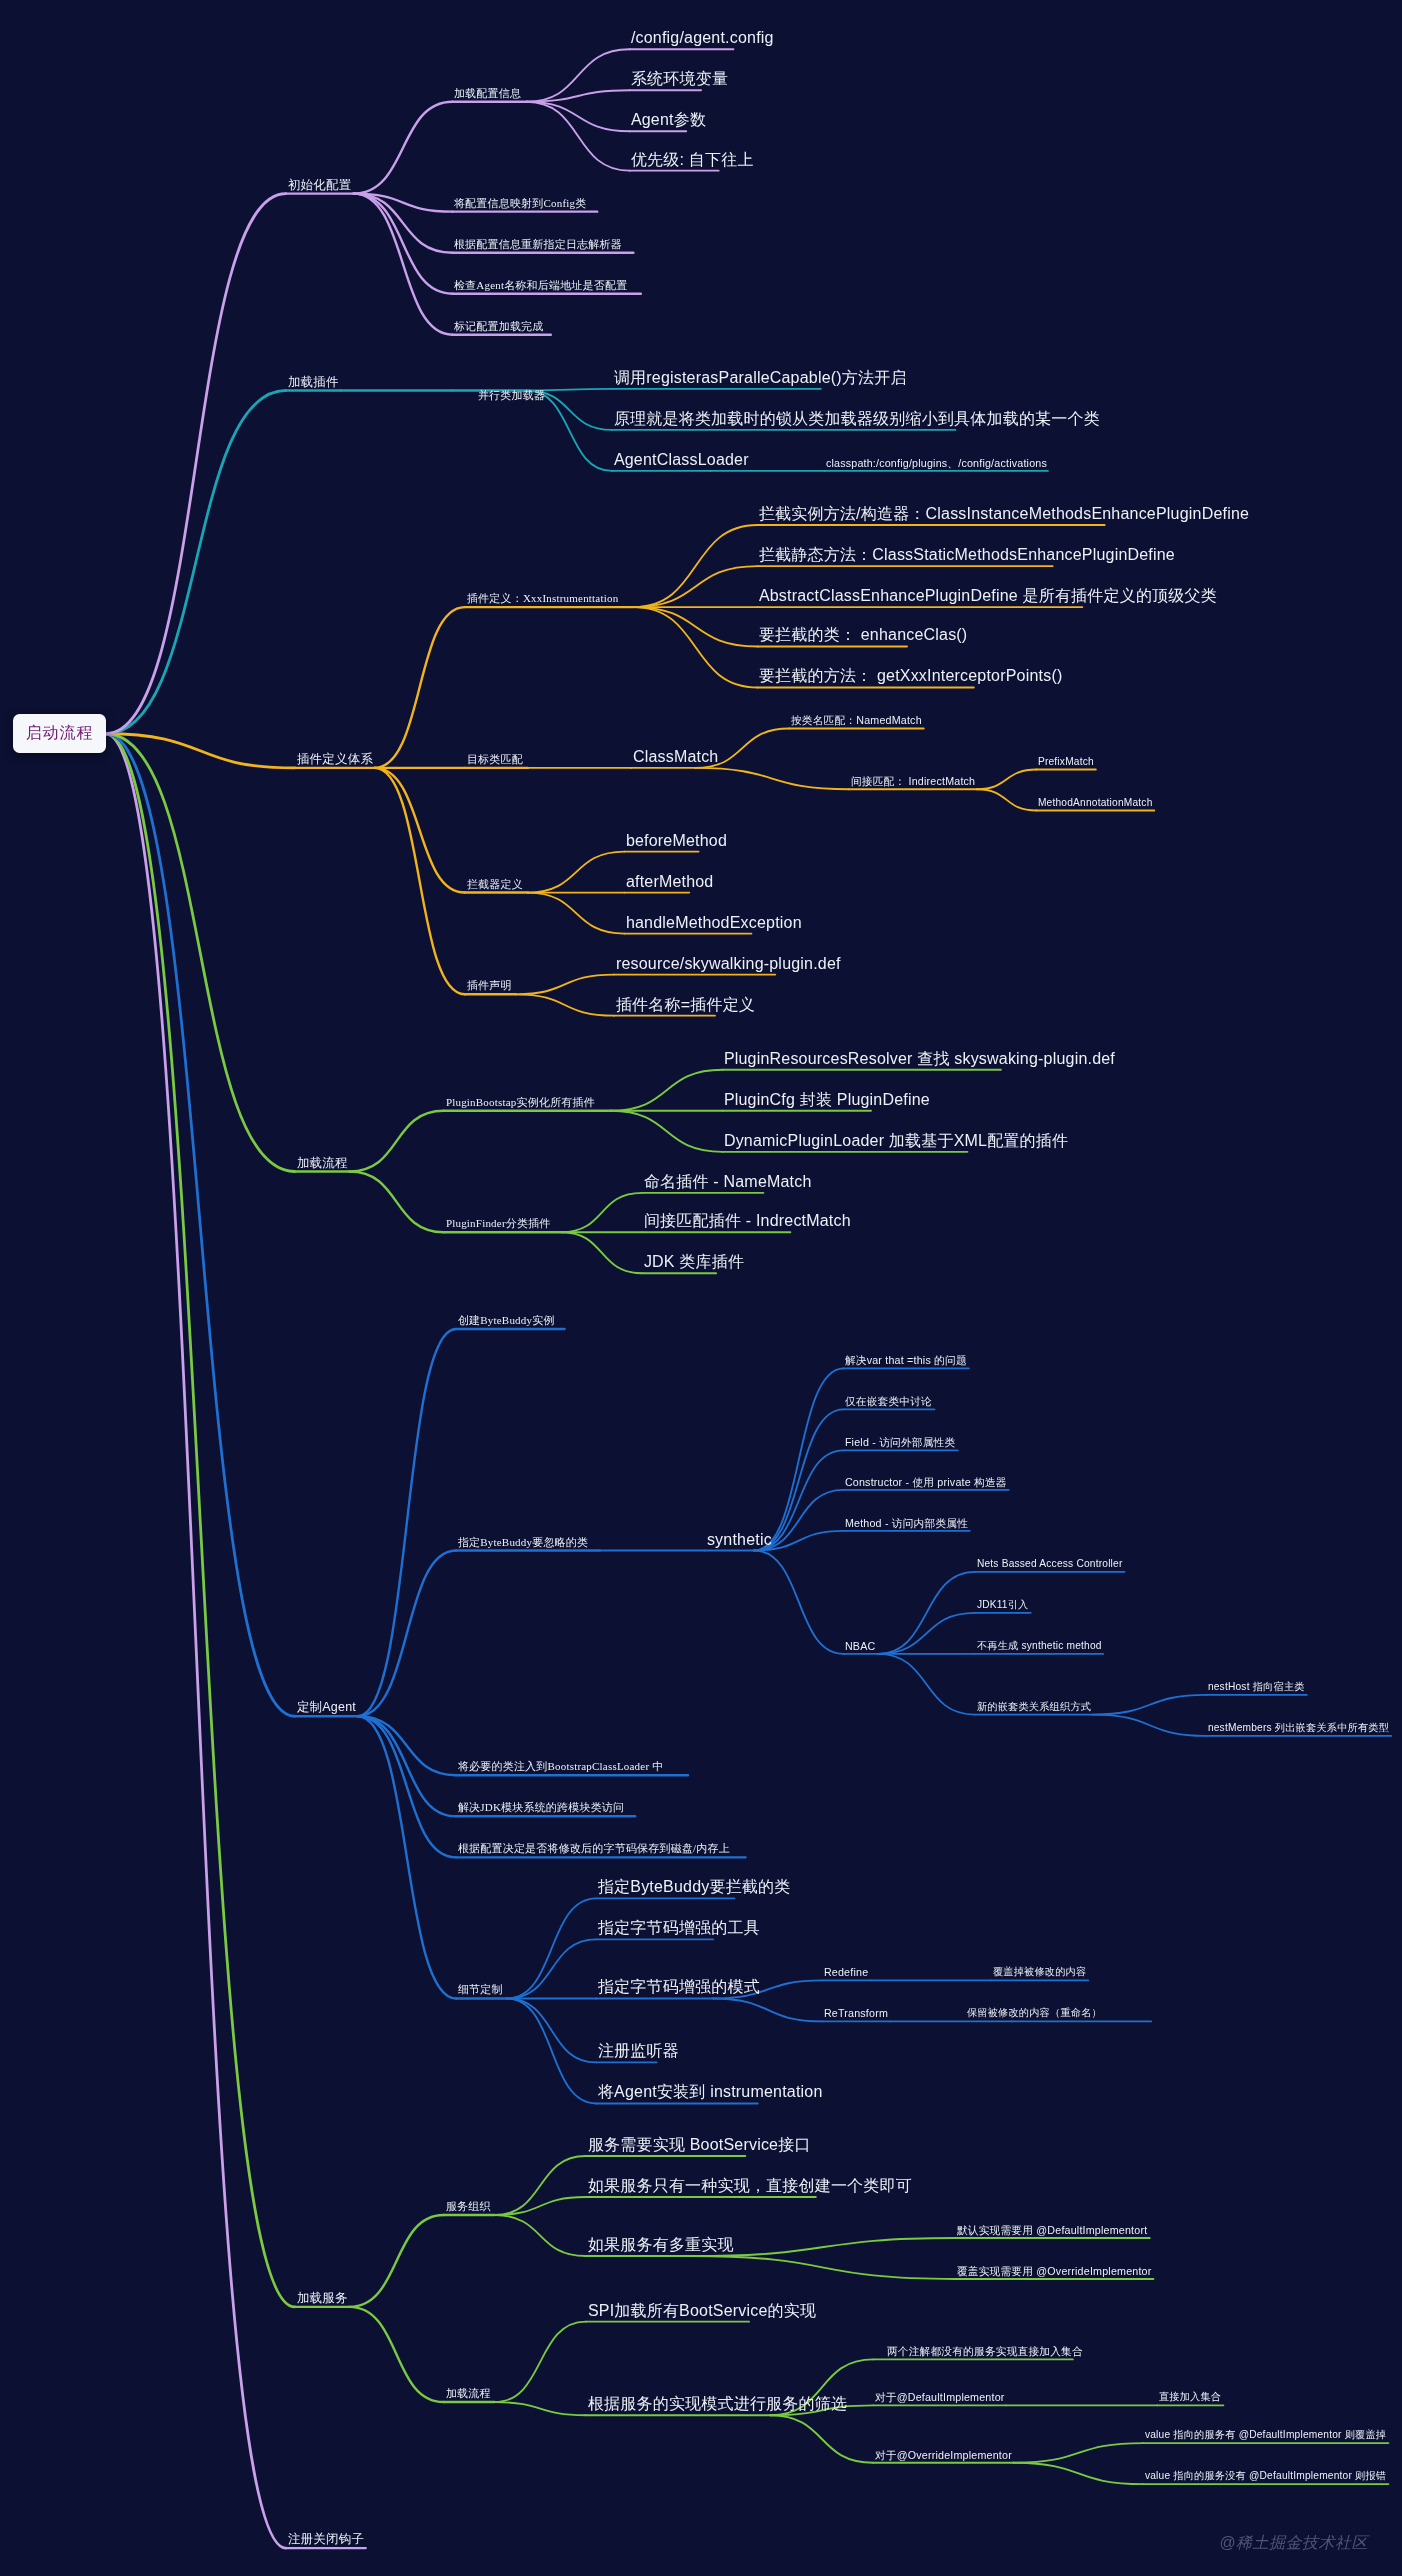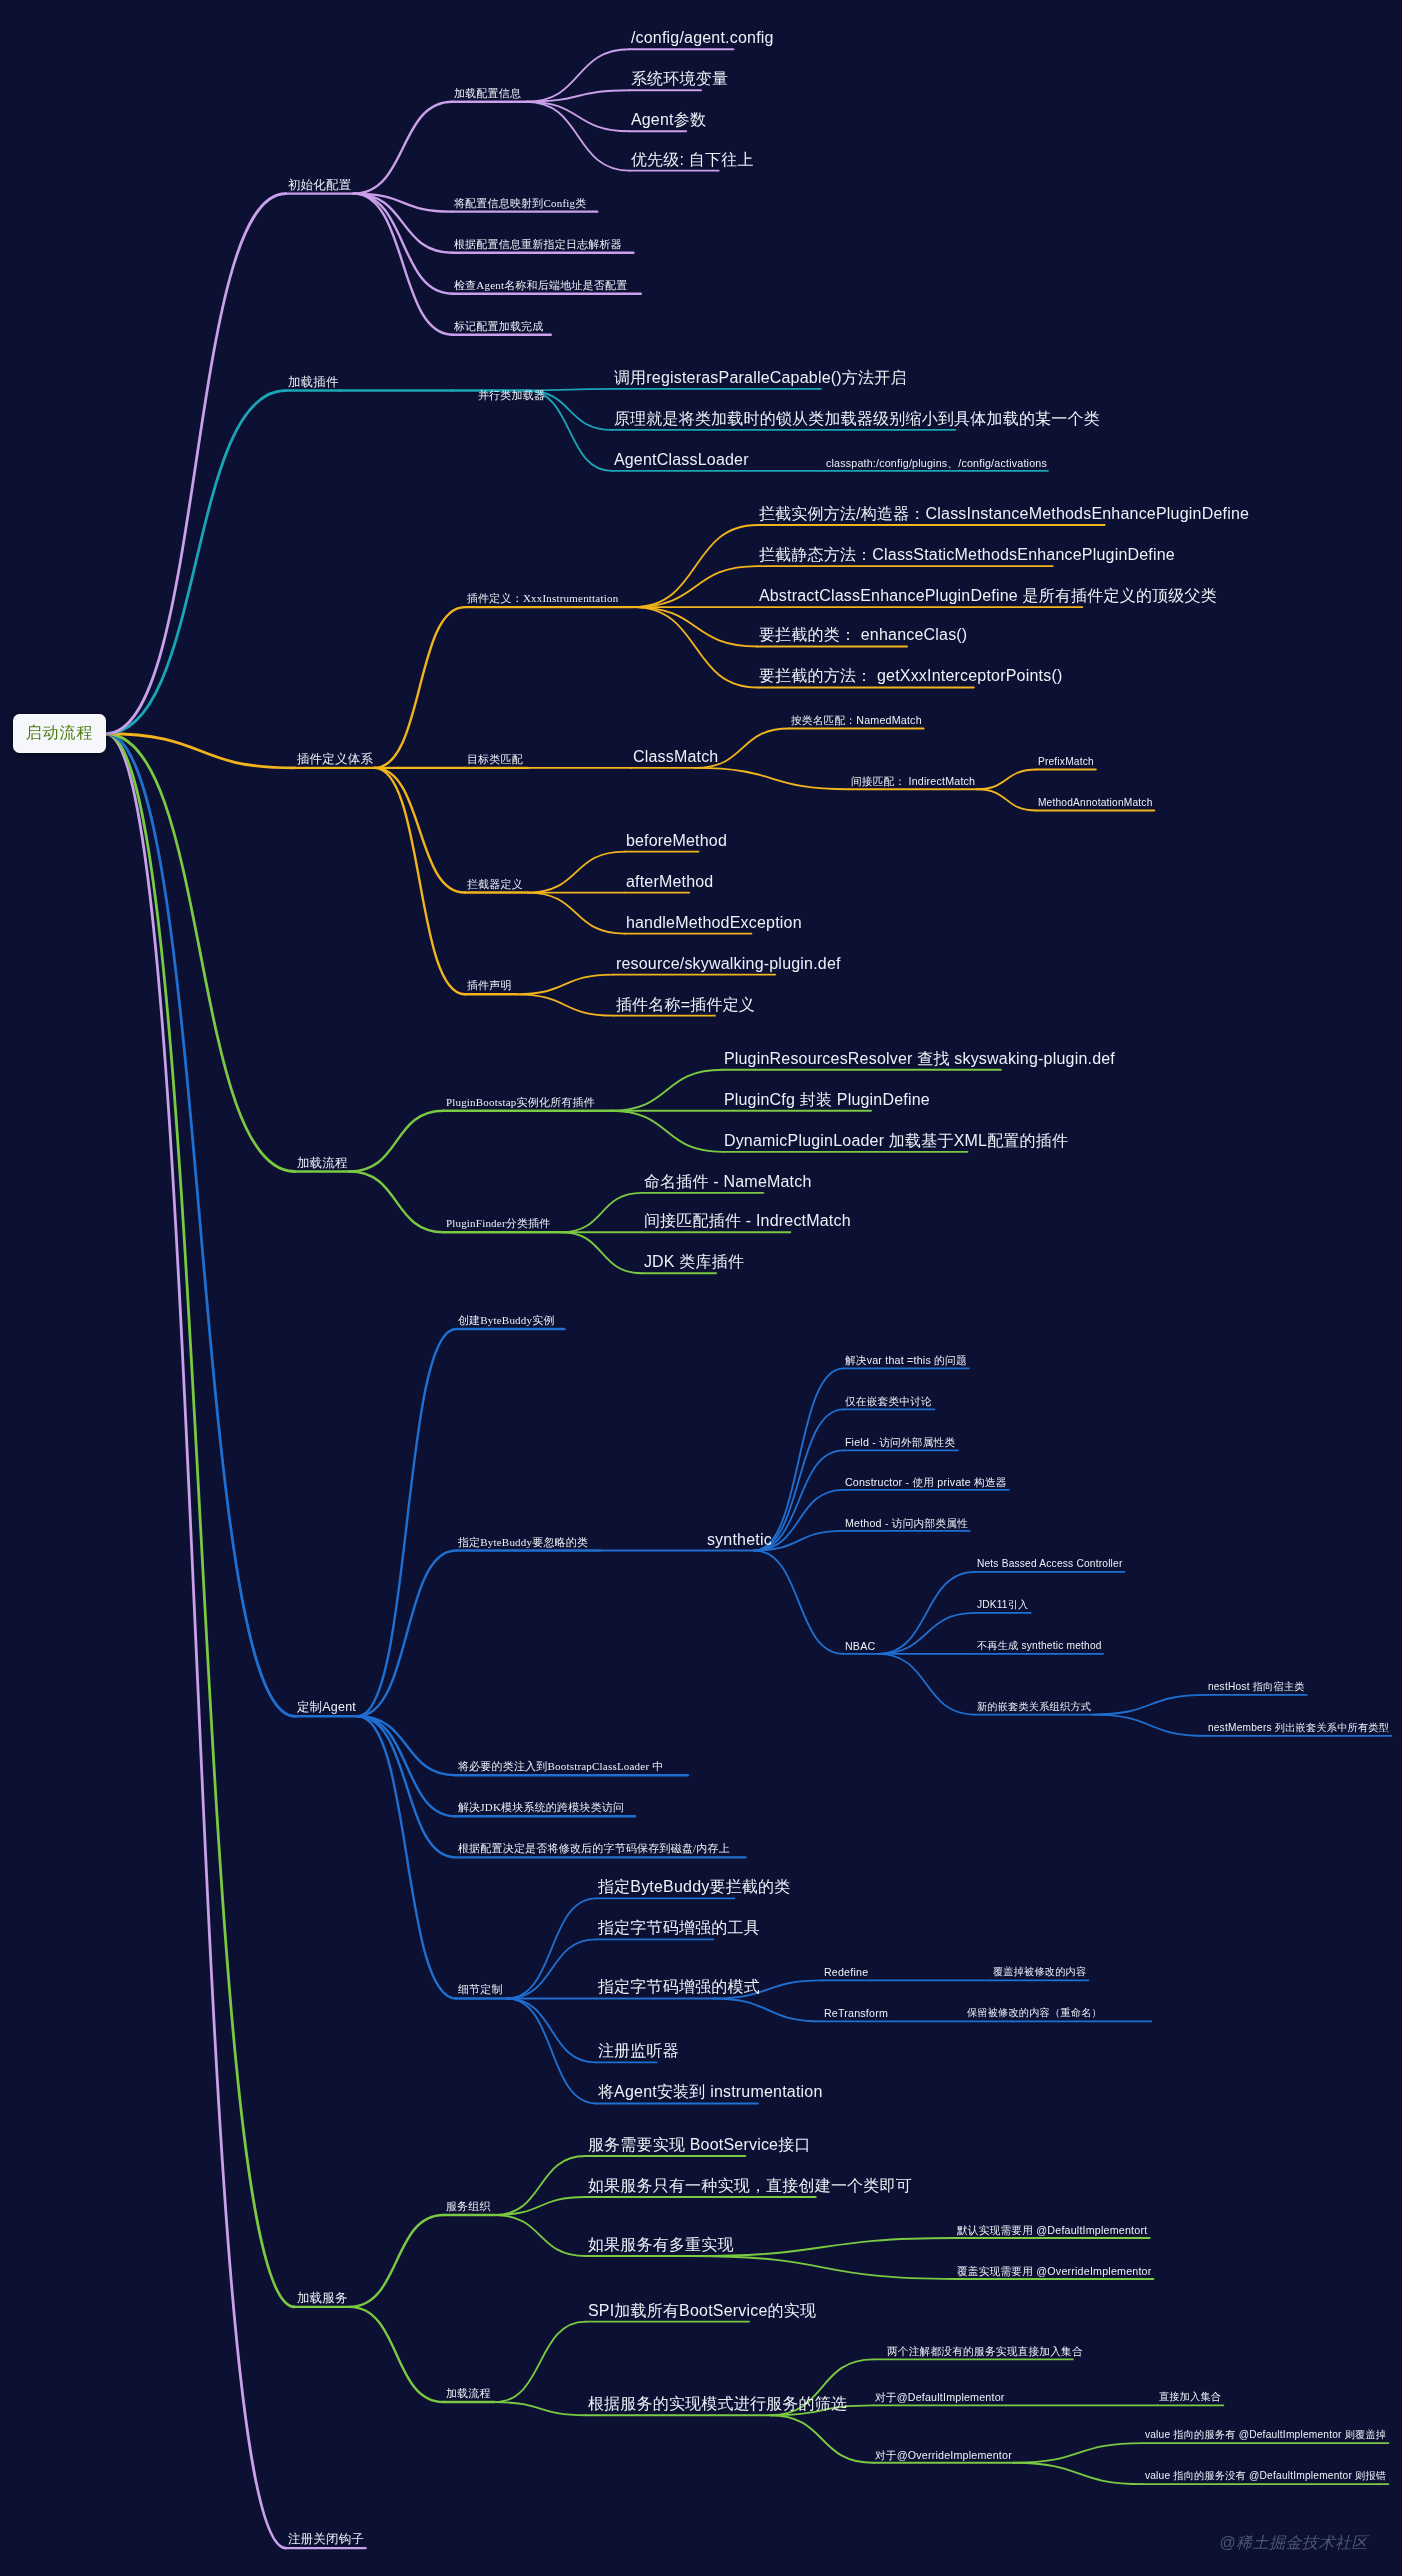--- a/index.html
+++ b/index.html
@@ -36,21 +36,21 @@
   .node.lvl3 { font-size: 16px; }
   .node.lvl4 { font-size: 10.7px; }
   .node.lvl5 { font-size: 10.2px; }
 
   #root-node {
     position: absolute;
     left: 13px; top: 714px;
     width: 93px; height: 39px;
     background: #f5f7fb;
     border-radius: 6.5px;
-    color: #4d7c0f;
+    color: #701a75;
     font-size: 16px;
     display: flex; align-items: center; justify-content: center;
     box-shadow: 0 1.9px 9.3px rgba(0,0,0,0.45);
     letter-spacing: 0.9px;
   }
   #watermark {
     position: absolute;
     right: 35px; bottom: 22px;
     color: #5a6384;
     font-size: 16px;

